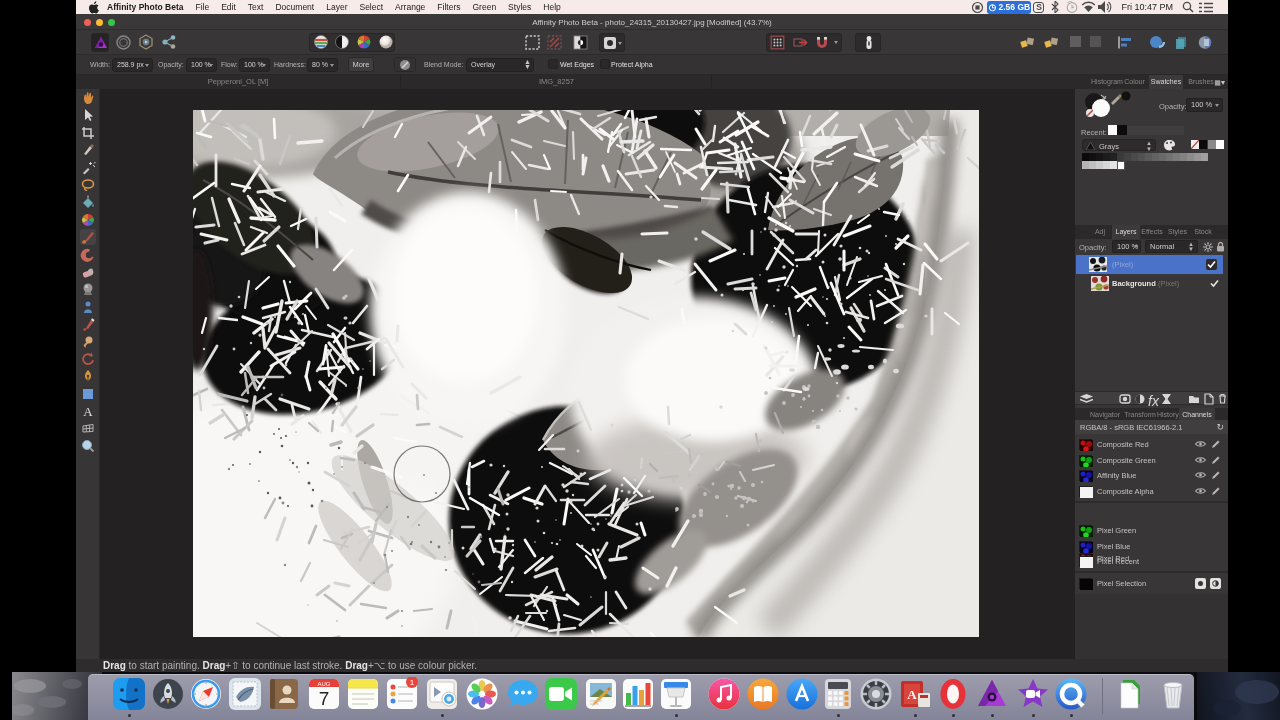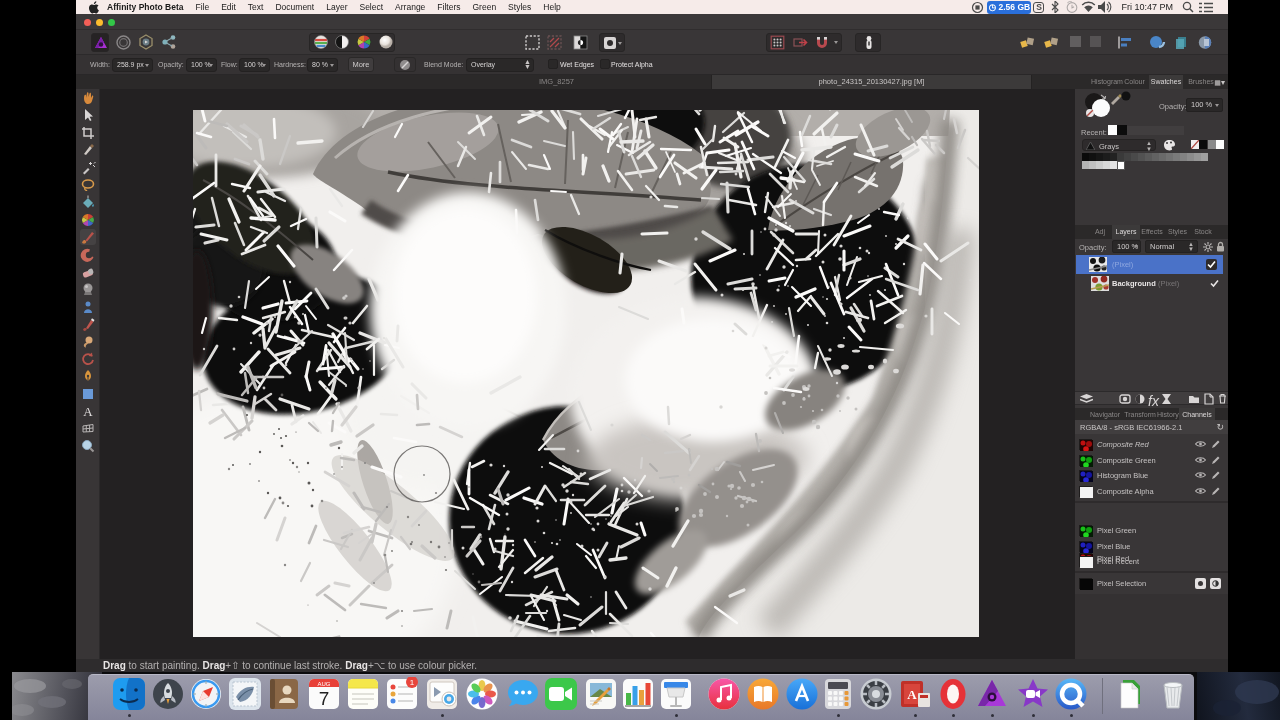--- a/index.html
+++ b/index.html
@@ -94,20 +94,21 @@
           <g stroke="#4a4a4a" stroke-width="1.5">
             <path d="M0 1.5 h3 M5 1.5 h9 M0 5.5 h3 M5 5.5 h9 M0 9.5 h3 M5 9.5 h9"></path>
           </g>
         </svg>
 </div>
     </div>
 <div id="titlebar" class="abs">
 <div class="tl" style="left:8px;background:#f35f57;"></div>
 <div class="tl" style="left:20px;background:#fbbc2e;"></div>
 <div class="tl" style="left:32px;background:#33c748;"></div>
+<div id="titletext">Affinity Photo Beta - photo_24315_20130427.jpg [Modified] (43.7%)</div>
 </div>
 <div id="toolbar" class="abs">
       <div class="tbtn" style="left:15px;width:18px;background:#262324;"><svg width="16" height="17" viewBox="0 0 16 17" style="margin:1px 0 0 1px">
           <path d="M8 2 L14 13 L2 13 Z" fill="#a82fd4"></path>
           <path d="M8 2 L11 7.5 L5 13 L2 13 Z" fill="#7b1fa8"></path>
           <circle cx="8" cy="9.5" r="2.2" fill="#2d0f3d"></circle>
         </svg></div>
 <div style="position:absolute;left:39px;top:4px;"><svg width="17" height="17" viewBox="0 0 17 17">
           <circle cx="8.5" cy="8.5" r="6.5" fill="none" stroke="#8a8788" stroke-width="1.4"></circle>
           <circle cx="8.5" cy="8.5" r="3.8" fill="none" stroke="#747172" stroke-width="1.2"></circle>
@@ -248,22 +249,22 @@
         </svg></div>
       <div class="cl" style="left:348px;">Blend Mode:</div>
       <div class="cbox" style="left:390px;width:68px;">Overlay</div>
       <div style="position:absolute;left:448px;top:4px;color:#c8c5c5;font-size:7px;line-height:5px;">▲<br>▼</div>
       <div style="position:absolute;left:472px;top:4px;width:10px;height:10px;background:#2a2828;border:1px solid #232121;border-radius:2px;"></div>
       <div class="cl" style="left:484px;"><span style="color:#e2dfdf;">Wet Edges</span></div>
       <div style="position:absolute;left:524px;top:4px;width:10px;height:10px;background:#2a2828;border:1px solid #232121;border-radius:2px;"></div>
       <div class="cl" style="left:535px;"><span style="color:#e2dfdf;">Protect Alpha</span></div>
     </div>
 <div id="tabbar" class="abs">
+      <div class="dtab" style="left:0px;width:325px;background:#2b2929;">Pepperoni_OL [M]</div>
       <div class="dtab" style="left:326px;width:310px;background:#2b2929;">IMG_8257</div>
-      <div class="dtab" style="left:636px;width:320px;background:#3c3a3a;color:#c8c5c5;">photo_24315_20130427.jpg [M]</div>
     </div>
 <div id="statusbar" class="abs"><span style="margin-left:27px;"><b style="color:#e8e5e5;">Drag</b> to start painting. <b style="color:#e8e5e5;">Drag</b>+⇧ to continue last stroke. <b style="color:#e8e5e5;">Drag</b>+⌥ to use colour picker.</span></div>
 <div id="toolcol" class="abs">
       <div style="position:absolute;left:4px;top:1px;width:16px;height:16px;"><svg width="16" height="16" viewBox="0 0 16 16">
           <path d="M4 8 C4 5 5 4 6 5 L6 8 L7 3 C7 2 8.5 2 8.5 3.5 L8.5 7 L9.5 3.5 C9.8 2.4 11 2.6 11 4 L11 8 L12 6 C12.5 5 13.5 5.6 13.2 7 L12 11 C11.5 13 10 14 8 14 C6 14 4 12 4 8 Z" fill="#d88a3c"></path>
         </svg></div>
       <div style="position:absolute;left:4px;top:18.4px;width:16px;height:16px;"><svg width="16" height="16" viewBox="0 0 16 16">
           <path d="M5 2 L5 13 L8 10.5 L10 14 L11.5 13.2 L9.6 9.8 L13 9.5 Z" fill="#d8d5d5"></path>
         </svg></div>
       <div style="position:absolute;left:4px;top:35.8px;width:16px;height:16px;"><svg width="16" height="16" viewBox="0 0 16 16">
@@ -511,21 +512,21 @@
 <span class="ptab" style="left:13px;width:34px;">Navigator</span>
 <span class="ptab" style="left:47px;width:36px;">Transform</span>
 <span class="ptab" style="left:82px;width:21px;">History</span>
 <span class="ptab act" style="left:104px;width:36px;">Channels</span>
 </div>
       <div style="position:absolute;left:0;top:331px;width:153px;height:239px;">
         <div style="position:absolute;left:0;top:0;width:153px;height:14px;background:#413e3f;color:#c8c5c5;">
 <span style="position:absolute;left:5px;top:3px;">RGBA/8 - sRGB IEC61966-2.1</span>
 <span style="position:absolute;right:4px;top:2px;font-size:9px;">↻</span>
         </div>
-        <div class="chrow" style="top:17.0px;font-style:italic;">
+        <div class="chrow" style="top:17.0px;">
           <span class="chthumb"><svg width="13" height="11">
               <rect width="13" height="11" fill="#200404"></rect>
               <circle cx="3" cy="3" r="2.5" fill="#c01010"></circle>
               <circle cx="9" cy="4" r="3" fill="#a00c0c"></circle>
               <circle cx="6" cy="9" r="2.8" fill="#d81414"></circle>
             </svg></span>
           <span class="chlabel">Composite Red</span>
           <span style="position:absolute;right:22px;top:3px;"><svg width="11" height="8" viewBox="0 0 11 8">
               <path d="M.5 4 C2.5 1 8.5 1 10.5 4 C8.5 7 2.5 7 .5 4 Z" fill="none" stroke="#b8b5b5" stroke-width="1.1"></path>
               <circle cx="5.5" cy="4" r="1.4" fill="#b8b5b5"></circle>
@@ -550,21 +551,21 @@
               <path d="M1 9 L2 6.5 L7 1.5 L8.5 3 L3.5 8 Z" fill="#b8b5b5"></path>
             </svg></span>
         </div>
         <div class="chrow" style="top:48.2px;">
           <span class="chthumb"><svg width="13" height="11">
               <rect width="13" height="11" fill="#04041c"></rect>
               <circle cx="3" cy="3" r="2.5" fill="#2020c0"></circle>
               <circle cx="9" cy="4" r="3" fill="#1414a0"></circle>
               <circle cx="6" cy="9" r="2.8" fill="#2828d8"></circle>
             </svg></span>
-          <span class="chlabel">Histogram Blue</span>
+          <span class="chlabel">Affinity Blue</span>
           <span style="position:absolute;right:22px;top:3px;"><svg width="11" height="8" viewBox="0 0 11 8">
               <path d="M.5 4 C2.5 1 8.5 1 10.5 4 C8.5 7 2.5 7 .5 4 Z" fill="none" stroke="#b8b5b5" stroke-width="1.1"></path>
               <circle cx="5.5" cy="4" r="1.4" fill="#b8b5b5"></circle>
             </svg></span>
           <span style="position:absolute;right:7px;top:2px;"><svg width="10" height="10" viewBox="0 0 10 10">
               <path d="M1 9 L2 6.5 L7 1.5 L8.5 3 L3.5 8 Z" fill="#b8b5b5"></path>
             </svg></span>
         </div>
         <div class="chrow" style="top:63.8px;">
           <span class="chthumb"><svg width="13" height="11">

